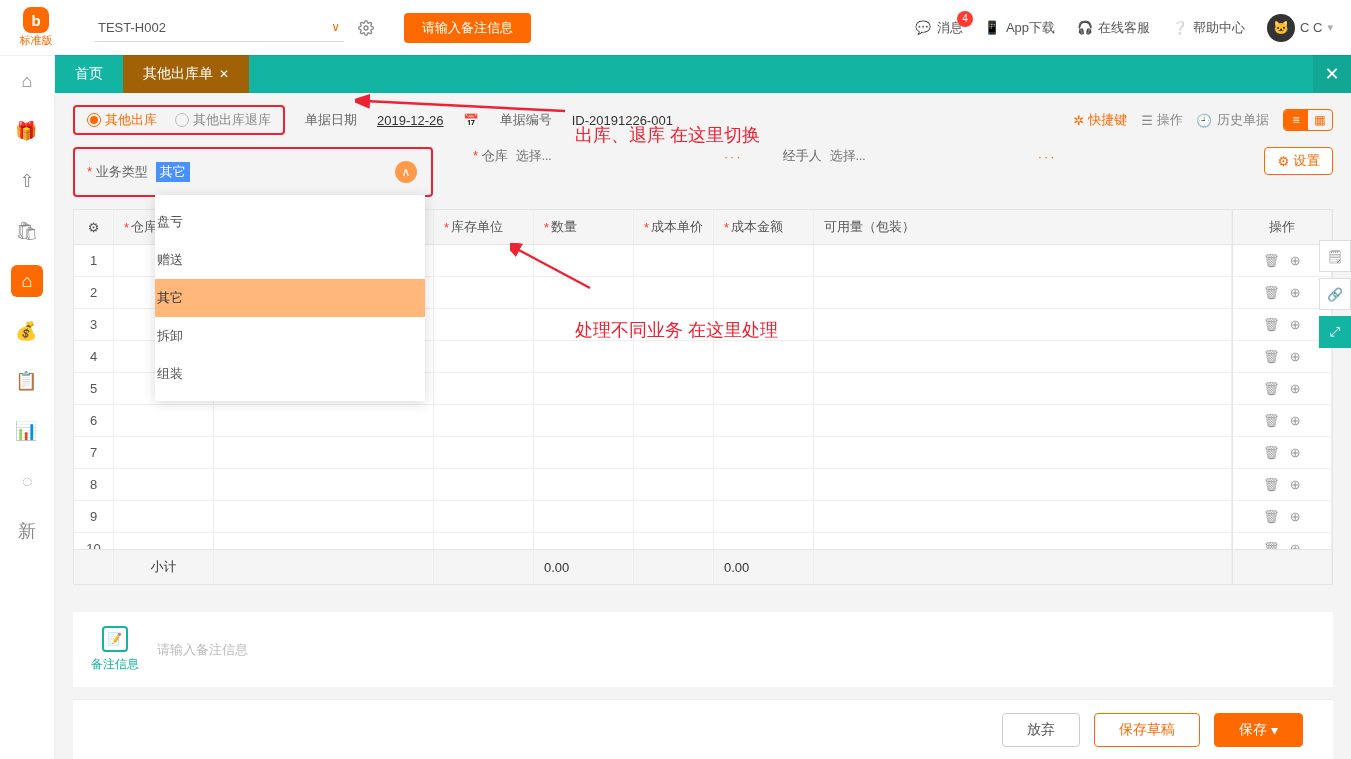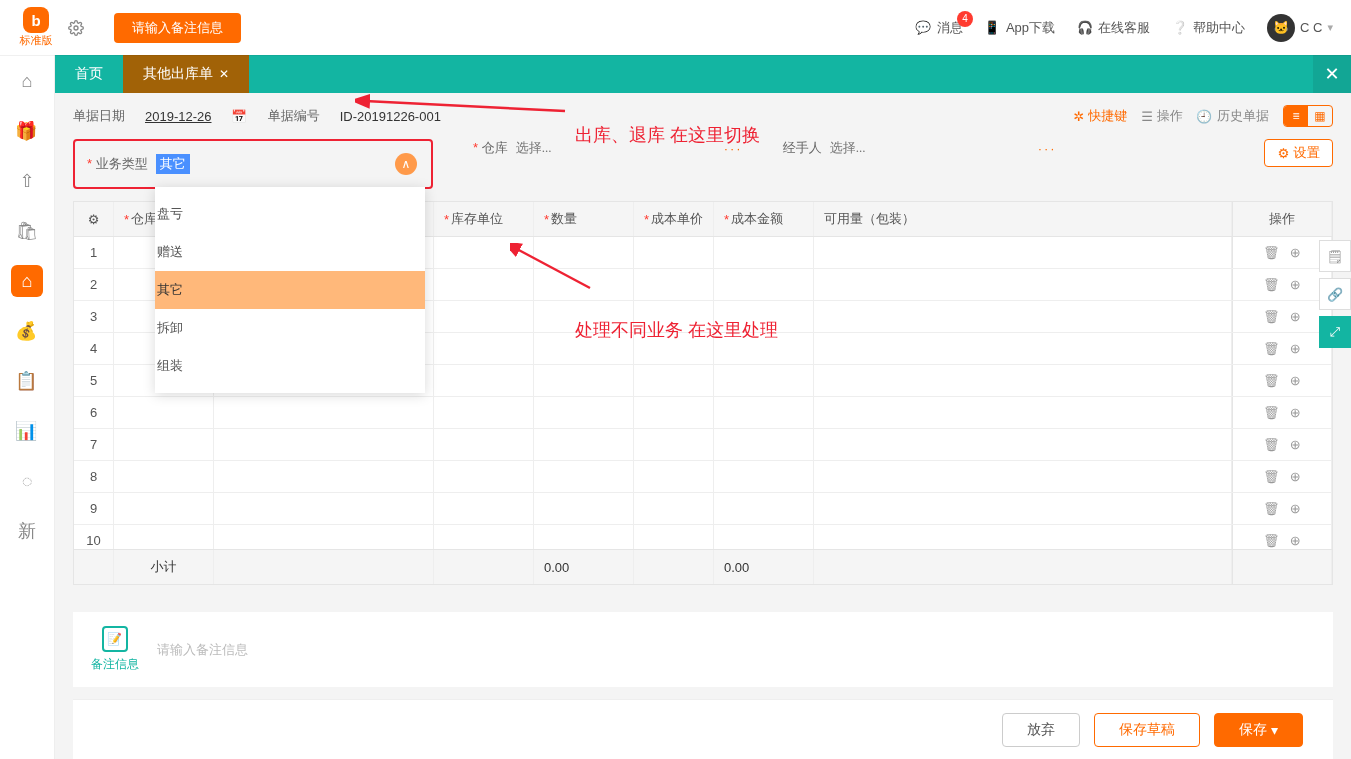--- a/index.html
+++ b/index.html
@@ -118,20 +118,24 @@
 </head>
 <body>
 
 <div class="app">
 
   <div class="topbar">
     <div class="logo">
       <div class="logo-ico">b</div>
       <div class="logo-text">标准版</div>
     </div>
+    <div class="company-sel">
+      <span>TEST-H002</span>
+      <span class="chev">∨</span>
+    </div>
     <span class="ico gear">
       <svg width="16" height="16" viewBox="0 0 24 24" fill="none" stroke="currentColor" stroke-width="2">
           <circle cx="12" cy="12" r="3"></circle>
           <path d="M19.4 15a1.7 1.7 0 0 0 .34 1.87l.06.06a2 2 0 1 1-2.83 2.83l-.06-.06a1.7 1.7 0 0 0-1.87-.34 1.7 1.7 0 0 0-1 1.55V21a2 2 0 1 1-4 0v-.09a1.7 1.7 0 0 0-1-1.55 1.7 1.7 0 0 0-1.87.34l-.06.06a2 2 0 1 1-2.83-2.83l.06-.06a1.7 1.7 0 0 0 .34-1.87 1.7 1.7 0 0 0-1.55-1H3a2 2 0 1 1 0-4h.09a1.7 1.7 0 0 0 1.55-1 1.7 1.7 0 0 0-.34-1.87l-.06-.06a2 2 0 1 1 2.83-2.83l.06.06a1.7 1.7 0 0 0 1.87.34 1.7 1.7 0 0 0 1-1.55V3a2 2 0 1 1 4 0v.09a1.7 1.7 0 0 0 1 1.55 1.7 1.7 0 0 0 1.87-.34l.06-.06a2 2 0 1 1 2.83 2.83l-.06.06a1.7 1.7 0 0 0-.34 1.87 1.7 1.7 0 0 0 1.55 1H21a2 2 0 1 1 0 4h-.09a1.7 1.7 0 0 0-1.55 1z"></path>
         </svg>
     </span>
     <button class="try-btn">请输入备注信息</button>
     <div class="top-right">
       <div class="tr-item">
         <span class="ico">💬</span>
@@ -183,20 +187,30 @@
           <span>其他出库单</span>
           <span class="tab-close">✕</span>
         </div>
         <div class="spacer"></div>
         <div class="close-all">✕</div>
       </div>
 
       <div class="content">
 
         <div class="ctrlrow">
+          <div class="radio-box">
+            <label class="radio active">
+                <span class="dot"></span>
+                <span>其他出库</span>
+              </label>
+            <label class="radio">
+                <span class="dot"></span>
+                <span>其他出库退库</span>
+              </label>
+          </div>
           <span class="lbl">单据日期</span>
           <span class="date">2019-12-26</span>
           <span class="cal">📅</span>
           <span class="lbl">单据编号</span>
           <span>ID-20191226-001</span>
           <div class="toolbar-right">
             <span class="tk orange">✲ <span>快捷键</span></span>
             <span class="tk">☰ <span>操作</span></span>
             <span class="tk">🕘 <span>历史单据</span></span>
             <div class="viewbtns">

